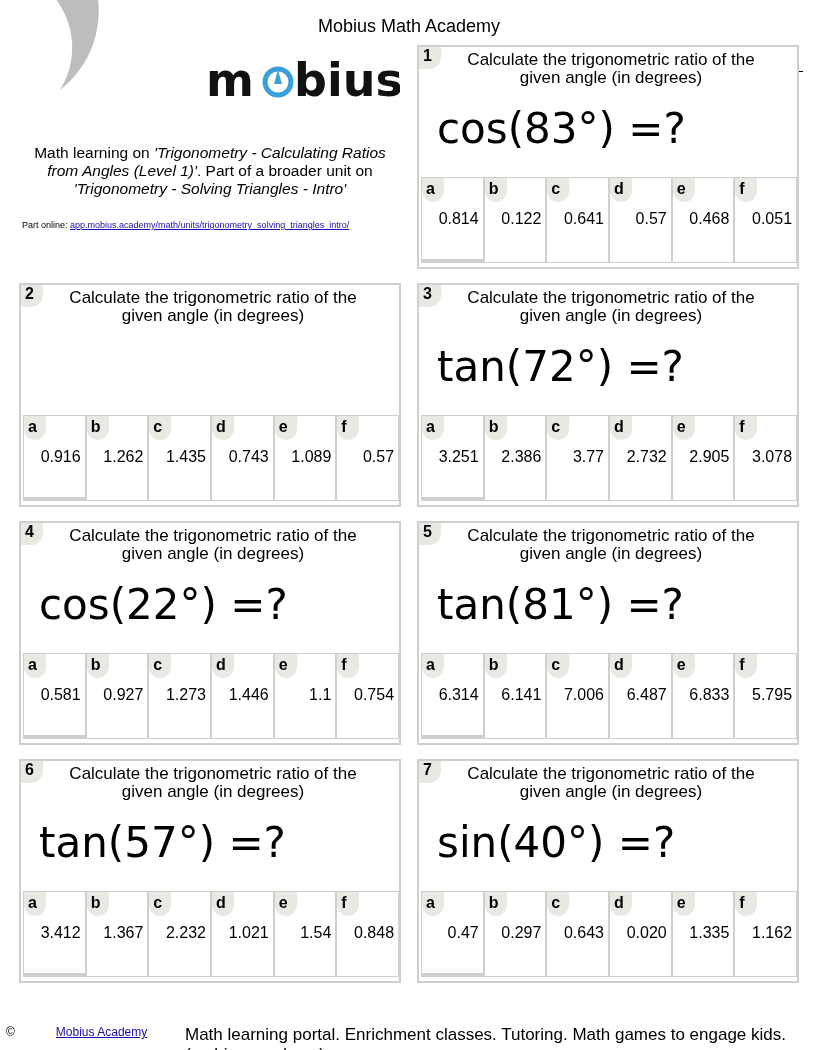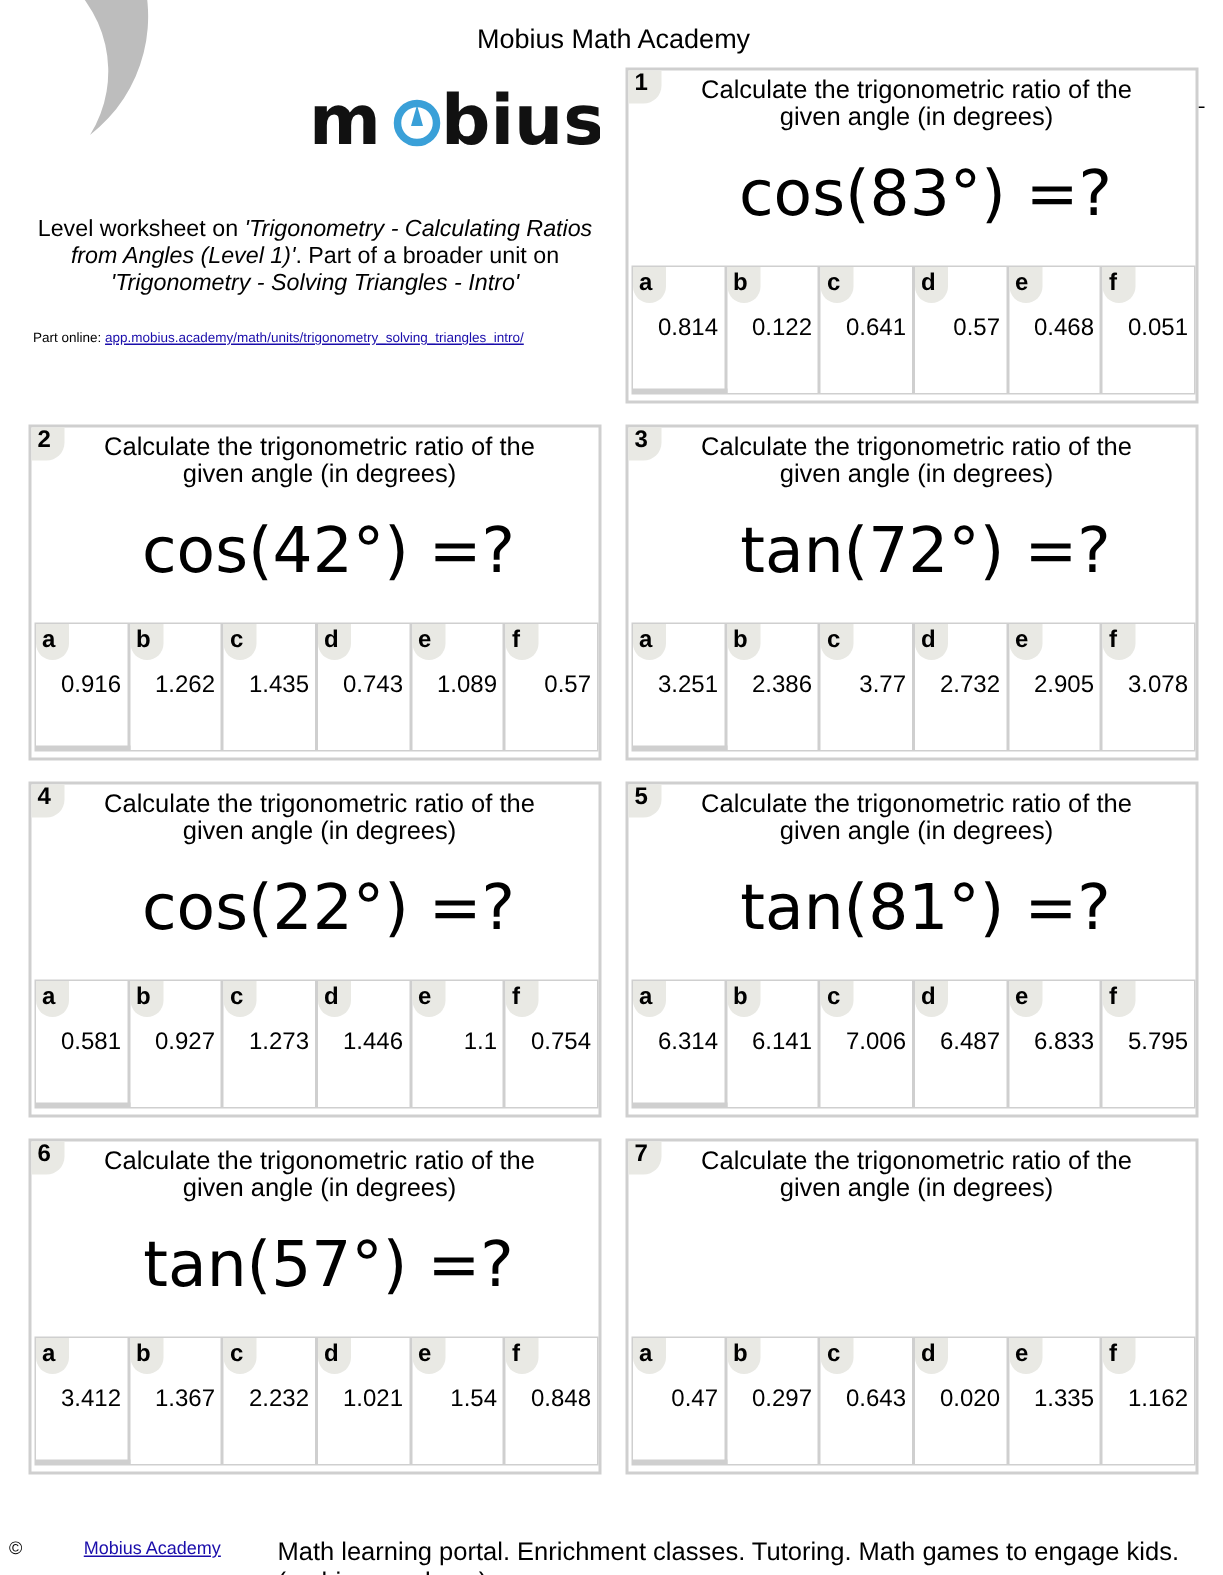--- a/index.html
+++ b/index.html
@@ -16,21 +16,21 @@
 
   .desc { position: absolute; left: 18px; top: 144px; width: 384px; text-align: center; font-size: 15.5px; line-height: 18px; }
   .desc i { font-style: italic; }
 
   .learn { position: absolute; left: 22px; top: 220px; font-size: 9px; }
   .learn a { color: #1a0dab; text-decoration: underline; }
 
   .card { position: absolute; width: 382px; height: 224px; border: 2px solid #cfcfcf; background: #fff; }
   .qnum { position: absolute; left: 0; top: 0; width: 22px; height: 22px; border-radius: 0 0 12px 0; background: #e9e9e4; font-weight: bold; font-size: 16px; padding: 0 0 0 4px; line-height: 18px; }
   .qtext { position: absolute; left: 26px; top: 4px; width: 332px; text-align: center; font-size: 17px; line-height: 18px; }
-  .expr { position: absolute; left: 0; top: 54px; width: 396px; text-align: center; font-family: "DejaVu Sans", sans-serif; font-size: 42px; line-height: 56px; }
+  .expr { position: absolute; left: 0; top: 54px; width: 396px; font-family: "DejaVu Sans", sans-serif; font-size: 42px; line-height: 56px; padding-left: 18px; }
   .options { position: absolute; left: 2px; top: 130px; width: 376px; height: 86px; display: flex; border: 1px solid #cfcfcf; }
   .opt { position: relative; flex: 1; border-right: 2px solid #cfcfcf; }
   .opt:last-child { border-right: none; }
   .opt:first-child { border-bottom: 3px solid #cfcfcf; }
   .opt-letter { position: absolute; left: 0; top: 0; width: 22px; height: 24px; border-radius: 0 0 11px 11px; background: #e9e9e4; font-weight: bold; font-size: 16px; padding-left: 4px; line-height: 22px; }
   .opt-val { position: absolute; right: 4px; top: 32px; font-size: 16px; margin-left: 10px; }
 
   .footer-left { position: absolute; left: 6px; top: 1025px; font-size: 12px; }
   .footer-left a { color: #1a0dab; text-decoration: underline; padding-left: 41px; }
   .footer-right { position: absolute; left: 185px; top: 1025px; font-size: 17px; }
@@ -45,21 +45,21 @@
 <div class="academy-title">Mobius Math Academy</div>
 <div class="name-field"><span>Name:</span><span class="name-line"></span></div>
 
 <svg class="logo" viewBox="0 0 194 50">
   <text x="0" y="42" font-family="DejaVu Sans, sans-serif" font-weight="bold" font-size="46" fill="#111">m</text>
   <circle cx="72" cy="28" r="13" fill="none" stroke="#3aa0d8" stroke-width="5"></circle>
   <path d="M72 16 L76 30 L68 30 Z" fill="#3aa0d8"></path>
   <text x="88" y="42" font-family="DejaVu Sans, sans-serif" font-weight="bold" font-size="46" fill="#111">bius</text>
 </svg>
 
-<div class="desc"><span>Level worksheet on </span><i>'Trigonometry - Calculating Ratios from Angles (Level 1)'</i><span>. Part of a broader unit on </span><i>'Trigonometry - Solving Triangles - Intro'</i></div>
+<div class="desc"><span>Math learning on </span><i>'Trigonometry - Calculating Ratios from Angles (Level 1)'</i><span>. Part of a broader unit on </span><i>'Trigonometry - Solving Triangles - Intro'</i></div>
 
 <div class="learn"><span>Part online: </span><a>app.mobius.academy/math/units/trigonometry_solving_triangles_intro/</a></div>
 
 <div id="cards">
     <div class="card" style="left: 417px; top: 45px;">
     <div class="qnum">1</div>
     <div class="qtext">Calculate the trigonometric ratio of the given angle (in degrees)</div>
     <div class="expr">cos(83°) =?</div>
     <div class="options">
         <div class="opt">
@@ -84,21 +84,20 @@
     </div>
         <div class="opt">
       <span class="opt-letter">f</span>
       <span class="opt-val">0.051</span>
     </div>
       </div>
     </div>
     <div class="card" style="left: 19px; top: 283px;">
     <div class="qnum">2</div>
     <div class="qtext">Calculate the trigonometric ratio of the given angle (in degrees)</div>
-    <div class="expr">cos(42°) =?</div>
     <div class="options">
         <div class="opt">
       <span class="opt-letter">a</span>
       <span class="opt-val">0.916</span>
     </div>
         <div class="opt">
       <span class="opt-letter">b</span>
       <span class="opt-val">1.262</span>
     </div>
         <div class="opt">
@@ -239,20 +238,21 @@
     </div>
         <div class="opt">
       <span class="opt-letter">f</span>
       <span class="opt-val">0.848</span>
     </div>
       </div>
     </div>
     <div class="card" style="left: 417px; top: 759px;">
     <div class="qnum">7</div>
     <div class="qtext">Calculate the trigonometric ratio of the given angle (in degrees)</div>
+    <div class="expr">sin(40°) =?</div>
     <div class="options">
         <div class="opt">
       <span class="opt-letter">a</span>
       <span class="opt-val">0.47</span>
     </div>
         <div class="opt">
       <span class="opt-letter">b</span>
       <span class="opt-val">0.297</span>
     </div>
         <div class="opt">

